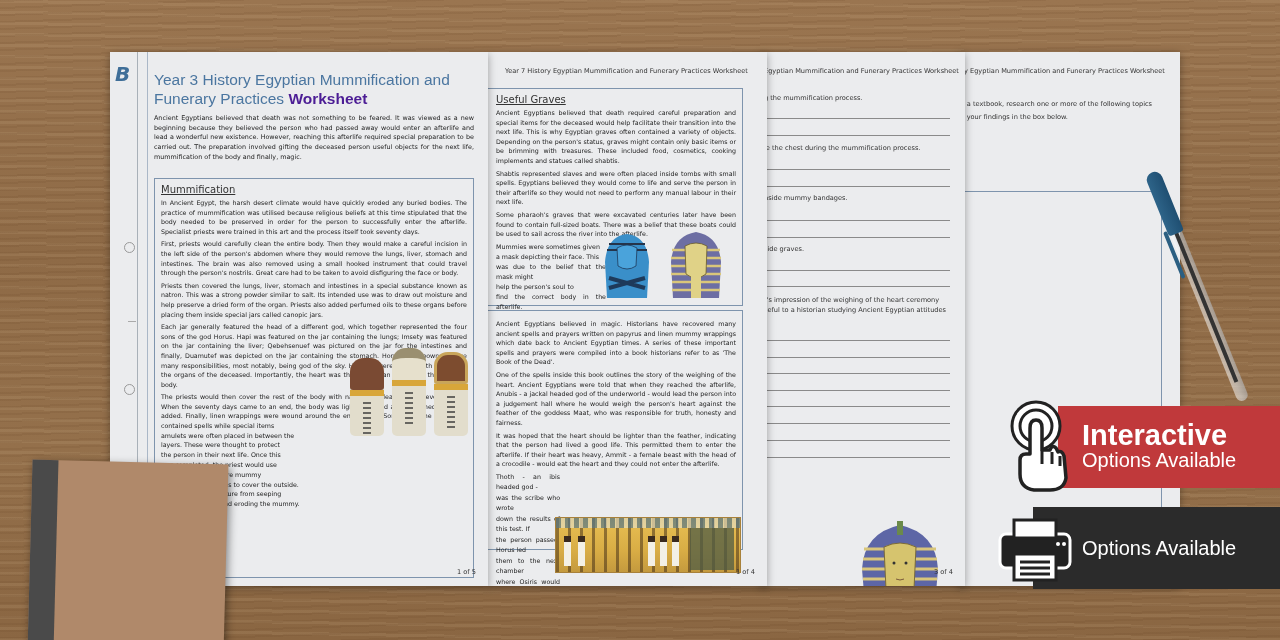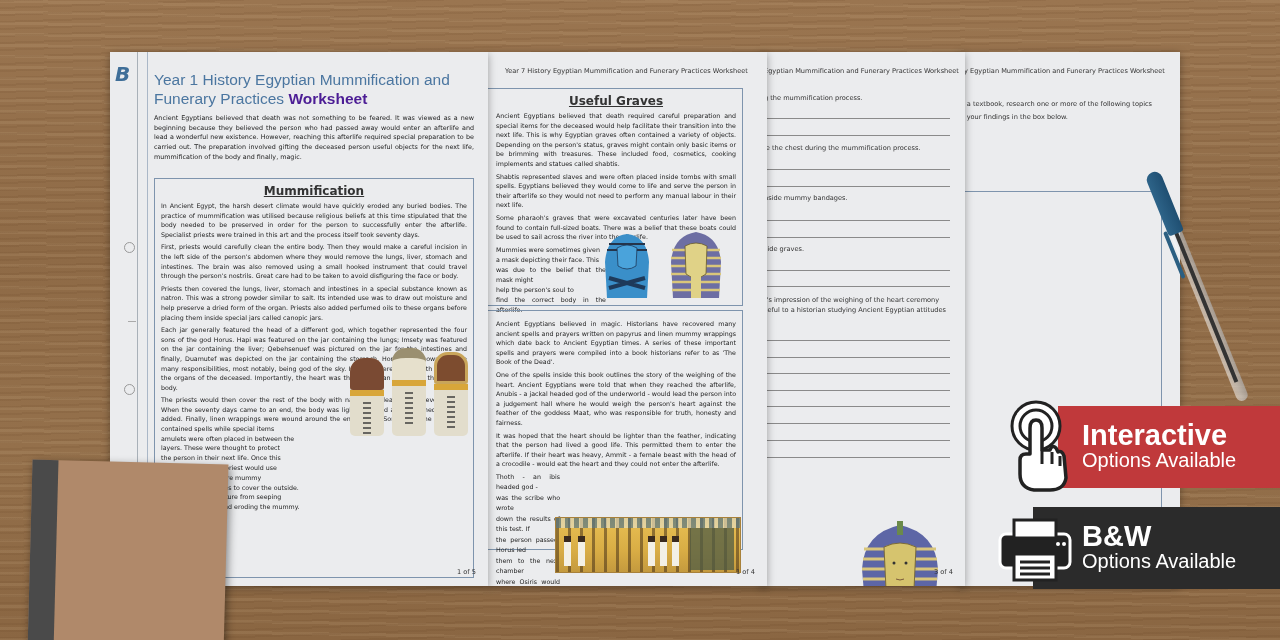--- a/index.html
+++ b/index.html
@@ -50,21 +50,21 @@
   }
   #page1 .title b { font-weight: bold; color: #4c1d95; }
   #page1 .intro {
     position: absolute; left: 44px; top: 62px; width: 320px;
     font-size: 6.4px; line-height: 9.7px; color: #222; text-align: justify;
   }
   .box {
     position: absolute; border: 1px solid #7e94ad;
   }
   #page1 .box { left: 44px; top: 126px; width: 320px; height: 400px; padding: 5px 6px; }
-  .box-heading { font-size: 12px; font-weight: bold; text-decoration: underline; color: #333; margin-bottom: 3px; text-align: center; }
+  .box-heading { font-size: 10px; font-weight: normal; text-decoration: underline; color: #333; margin-bottom: 3px; }
   .para { font-size: 6.3px; line-height: 9.6px; color: #222; text-align: justify; margin-bottom: 3px; }
   .narrow { width: 180px; }
 
   
   .jars { position: absolute; left: 236px; top: 294px; width: 130px; height: 90px; }
   .jar { position: absolute; bottom: 0; width: 34px; border-radius: 14px 14px 5px 5px; background: #e2ddcc; }
   .jar .head { position: absolute; top: 0; left: 0; width: 100%; height: 32px; border-radius: 14px 14px 3px 3px; background: #7a4a33; }
   .jar .band { position: absolute; top: 32px; left: 0; width: 100%; height: 6px; background: #d8a63a; }
   .jar .glyphs { position: absolute; top: 44px; left: 13px; width: 8px; height: 34px; background: repeating-linear-gradient(180deg,#333 0 2px,transparent 2px 5px); opacity: .7; }
 
@@ -244,21 +244,21 @@
 </div>
 
 <div class="page" id="page1">
   <div class="margin-strip"></div>
   <div class="logo">B</div>
   <div class="hole" style="top:190px;"></div>
   <div class="hole-mark" style="top:269px;"></div>
   <div class="hole" style="top:332px;"></div>
   <div class="inner-rule"></div>
   <div class="title">
-    <span>Year 1 History Egyptian Mummification and Funerary Practices </span><b>Worksheet</b>
+    <span>Year 3 History Egyptian Mummification and Funerary Practices </span><b>Worksheet</b>
   </div>
   <p class="intro">Ancient Egyptians believed that death was not something to be feared. It was viewed as a new beginning because they believed the person who had passed away would enter an afterlife and lead a wonderful new existence. However, reaching this afterlife required special preparation to be carried out. The preparation involved gifting the deceased person useful objects for the next life, mummification of the body and finally, magic.</p>
   <div class="box">
     <div class="box-heading">Mummification</div>
     <p class="para">In Ancient Egypt, the harsh desert climate would have quickly eroded any buried bodies. The practice of mummification was utilised because religious beliefs at this time stipulated that the body needed to be preserved in order for the person to successfully enter the afterlife. Specialist priests were trained in this art and the process itself took seventy days.</p>
     <p class="para">First, priests would carefully clean the entire body. Then they would make a careful incision in the left side of the person's abdomen where they would remove the lungs, liver, stomach and intestines. The brain was also removed using a small hooked instrument that could travel through the person's nostrils. Great care had to be taken to avoid disfiguring the face or body.</p>
     <p class="para">Priests then covered the lungs, liver, stomach and intestines in a special substance known as natron. This was a strong powder similar to salt. Its intended use was to draw out moisture and help preserve a dried form of the organ. Priests also added perfumed oils to these organs before placing them inside special jars called canopic jars.</p>
     <p class="para">Each jar generally featured the head of a different god, which together represented the four sons of the god Horus. Hapi was featured on the jar containing the lungs; Imsety was featured on the jar containing the liver; Qebehsenuef was pictured on the jar for the intestines and finally, Duamutef was depicted on the jar containing the stomach. Horus was known to have many responsibilities, most notably, being god of the sky. His sons were tasked with protecting the organs of the deceased. Importantly, the heart was the only organ left inside the person's body.</p>
     <p class="para" style="margin-bottom:0;">The priests would then cover the rest of the body with natron and leave it for seventy days. When the seventy days came to an end, the body was lightly washed and perfumed oils were added. Finally, linen wrappings were wound around the entire body. Sometimes the wrappings contained spells while special items</p>
     <div class="para narrow" style="line-height:9.8px;">
@@ -307,21 +307,20 @@
   <div class="sub">Options Available</div>
 </div>
 <svg class="badge-icon icon-hand" viewBox="0 0 62 96">
   <circle cx="26" cy="28" r="24" fill="#fff" stroke="#222" stroke-width="3"></circle>
   <circle cx="26" cy="28" r="16" fill="#fff" stroke="#222" stroke-width="3"></circle>
   <path d="M20 30 Q20 22 26 22 Q32 22 32 30 L32 52 L40 52 Q42 46 46 50 L48 54 Q52 52 54 58 L56 80 Q54 92 40 92 L24 92 Q10 90 10 76 L10 62 Q10 56 16 56 L20 56 Z" fill="#fff" stroke="#222" stroke-width="3.5" stroke-linejoin="round"></path>
   <path d="M32 52 L32 66 M42 54 L42 66 M50 58 L50 68" stroke="#222" stroke-width="3" fill="none"></path>
 </svg>
 
 <div class="badge badge-bw">
-  <div class="strong">B&amp;W</div>
   <div class="sub">Options Available</div>
 </div>
 <svg class="badge-icon icon-printer" viewBox="0 0 74 64">
   <rect x="2" y="16" width="70" height="34" rx="6" fill="#222" stroke="#fff" stroke-width="3"></rect>
   <rect x="16" y="2" width="42" height="18" fill="#fff" stroke="#222" stroke-width="3"></rect>
   <rect x="16" y="36" width="42" height="26" fill="#fff" stroke="#222" stroke-width="3"></rect>
   <line x1="22" y1="44" x2="52" y2="44" stroke="#222" stroke-width="3"></line>
   <line x1="22" y1="50" x2="52" y2="50" stroke="#222" stroke-width="3"></line>
   <line x1="22" y1="56" x2="52" y2="56" stroke="#222" stroke-width="3"></line>
   <circle cx="60" cy="26" r="2" fill="#fff"></circle>

